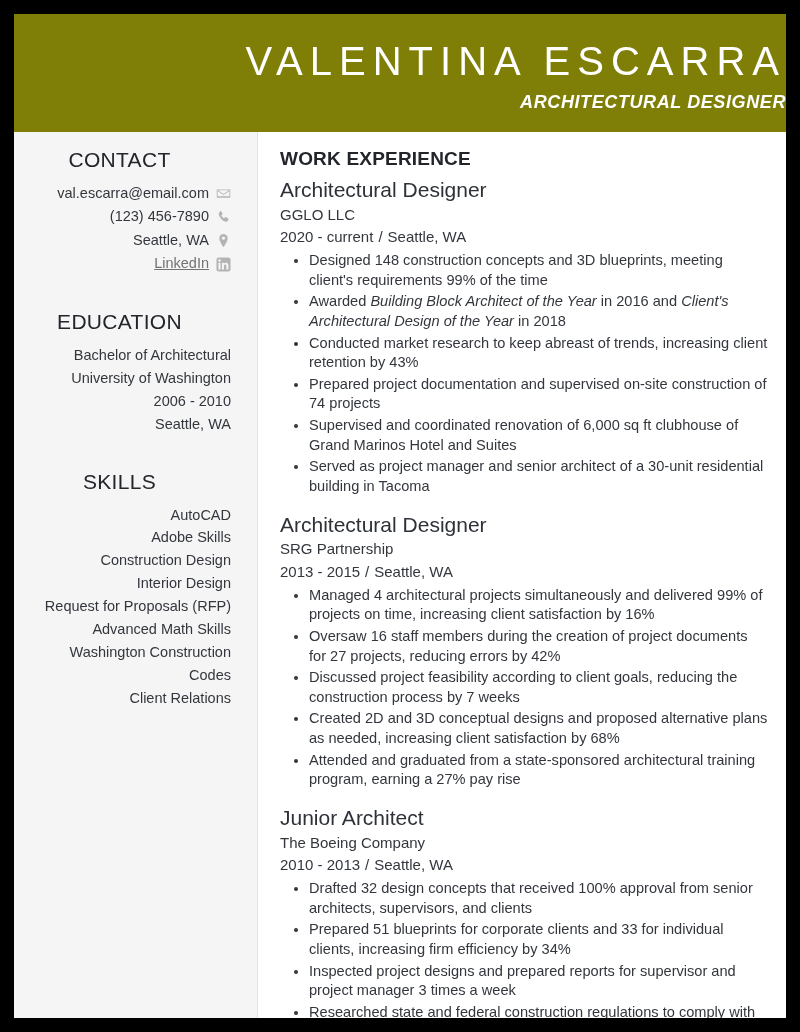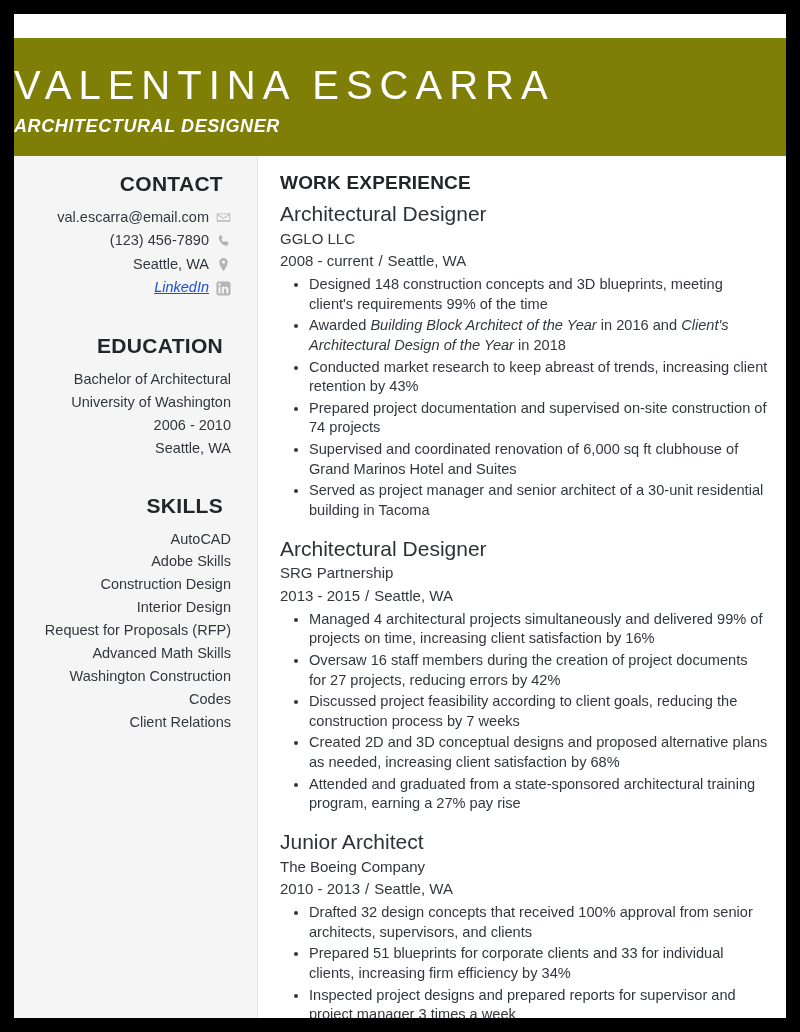--- a/index.html
+++ b/index.html
@@ -23,22 +23,21 @@
     background: #ffffff;
     overflow: hidden;
   }
 
   
   .header {
     background: #7f7f07;
     height: 118px;
     box-sizing: border-box;
     padding-top: 26px;
-    text-align: left;
-    margin-top: 24px;
+    text-align: right;
   }
   .name {
     color: #ffffff;
     font-size: 40px;
     font-weight: 400;
     letter-spacing: 7px;
     line-height: 1.05;
     white-space: nowrap;
   }
   .role {
@@ -67,41 +66,41 @@
   .main {
     flex: 1;
     background: #ffffff;
     box-sizing: border-box;
     padding: 16px 18px 0 22px;
   }
 
   
   .side-heading {
     font-size: 21px;
-    font-weight: 700;
+    font-weight: 400;
     color: #22252a;
     letter-spacing: 0.3px;
-    margin: 0 8px 10px 0;
+    margin: 0 16px 10px 0;
+    text-align: center;
   }
   .side-heading.spaced { margin-top: 34px; }
 
   .contact-row {
     display: flex;
     align-items: center;
     justify-content: flex-end;
     gap: 7px;
     font-size: 14.5px;
     color: #33373d;
     line-height: 1.62;
   }
   .contact-text { white-space: nowrap; }
   .contact-text.link {
-    color: #1d4ed8;
+    color: #737373;
     text-decoration: underline;
-    font-style: italic;
   }
   .ic {
     width: 15px;
     height: 15px;
     flex: 0 0 15px;
     display: inline-block;
     color: #b4b4b4;
   }
   .ic svg { display: block; width: 15px; height: 15px; fill: #b4b4b4; }
 
@@ -248,21 +247,21 @@
     </aside>
 
     <section class="main">
 
       <h2 class="main-heading">WORK EXPERIENCE</h2>
 
       <div class="job">
         <div class="job-title">Architectural Designer</div>
         <div class="job-company">GGLO LLC</div>
         <div class="job-meta">
-          <span>2008 - current</span><span class="sep">/</span><span>Seattle, WA</span>
+          <span>2020 - current</span><span class="sep">/</span><span>Seattle, WA</span>
         </div>
         <ul class="bullets">
           <li>Designed 148 construction concepts and 3D blueprints, meeting client's requirements 99% of the time</li>
           <li>Awarded <em>Building Block Architect of the Year</em> in 2016 and <em>Client's Architectural Design of the Year</em> in 2018</li>
           <li>Conducted market research to keep abreast of trends, increasing client retention by 43%</li>
           <li>Prepared project documentation and supervised on-site construction of 74 projects</li>
           <li>Supervised and coordinated renovation of 6,000 sq ft clubhouse of Grand Marinos Hotel and Suites</li>
           <li>Served as project manager and senior architect of a 30-unit residential building in Tacoma</li>
         </ul>
       </div>

